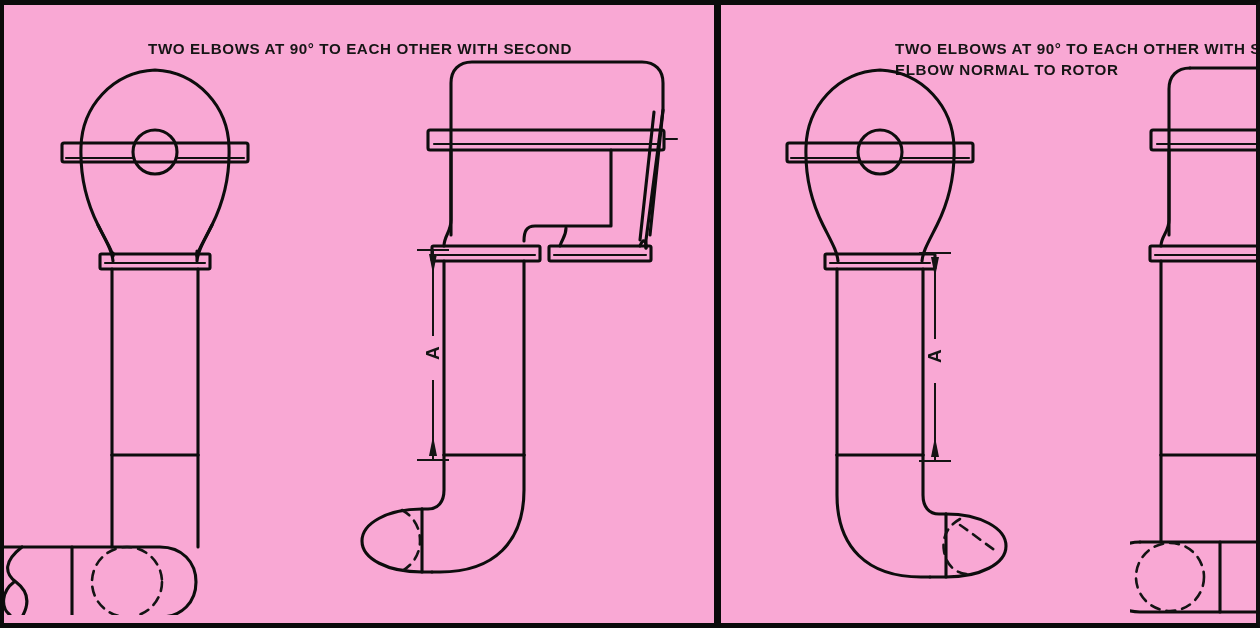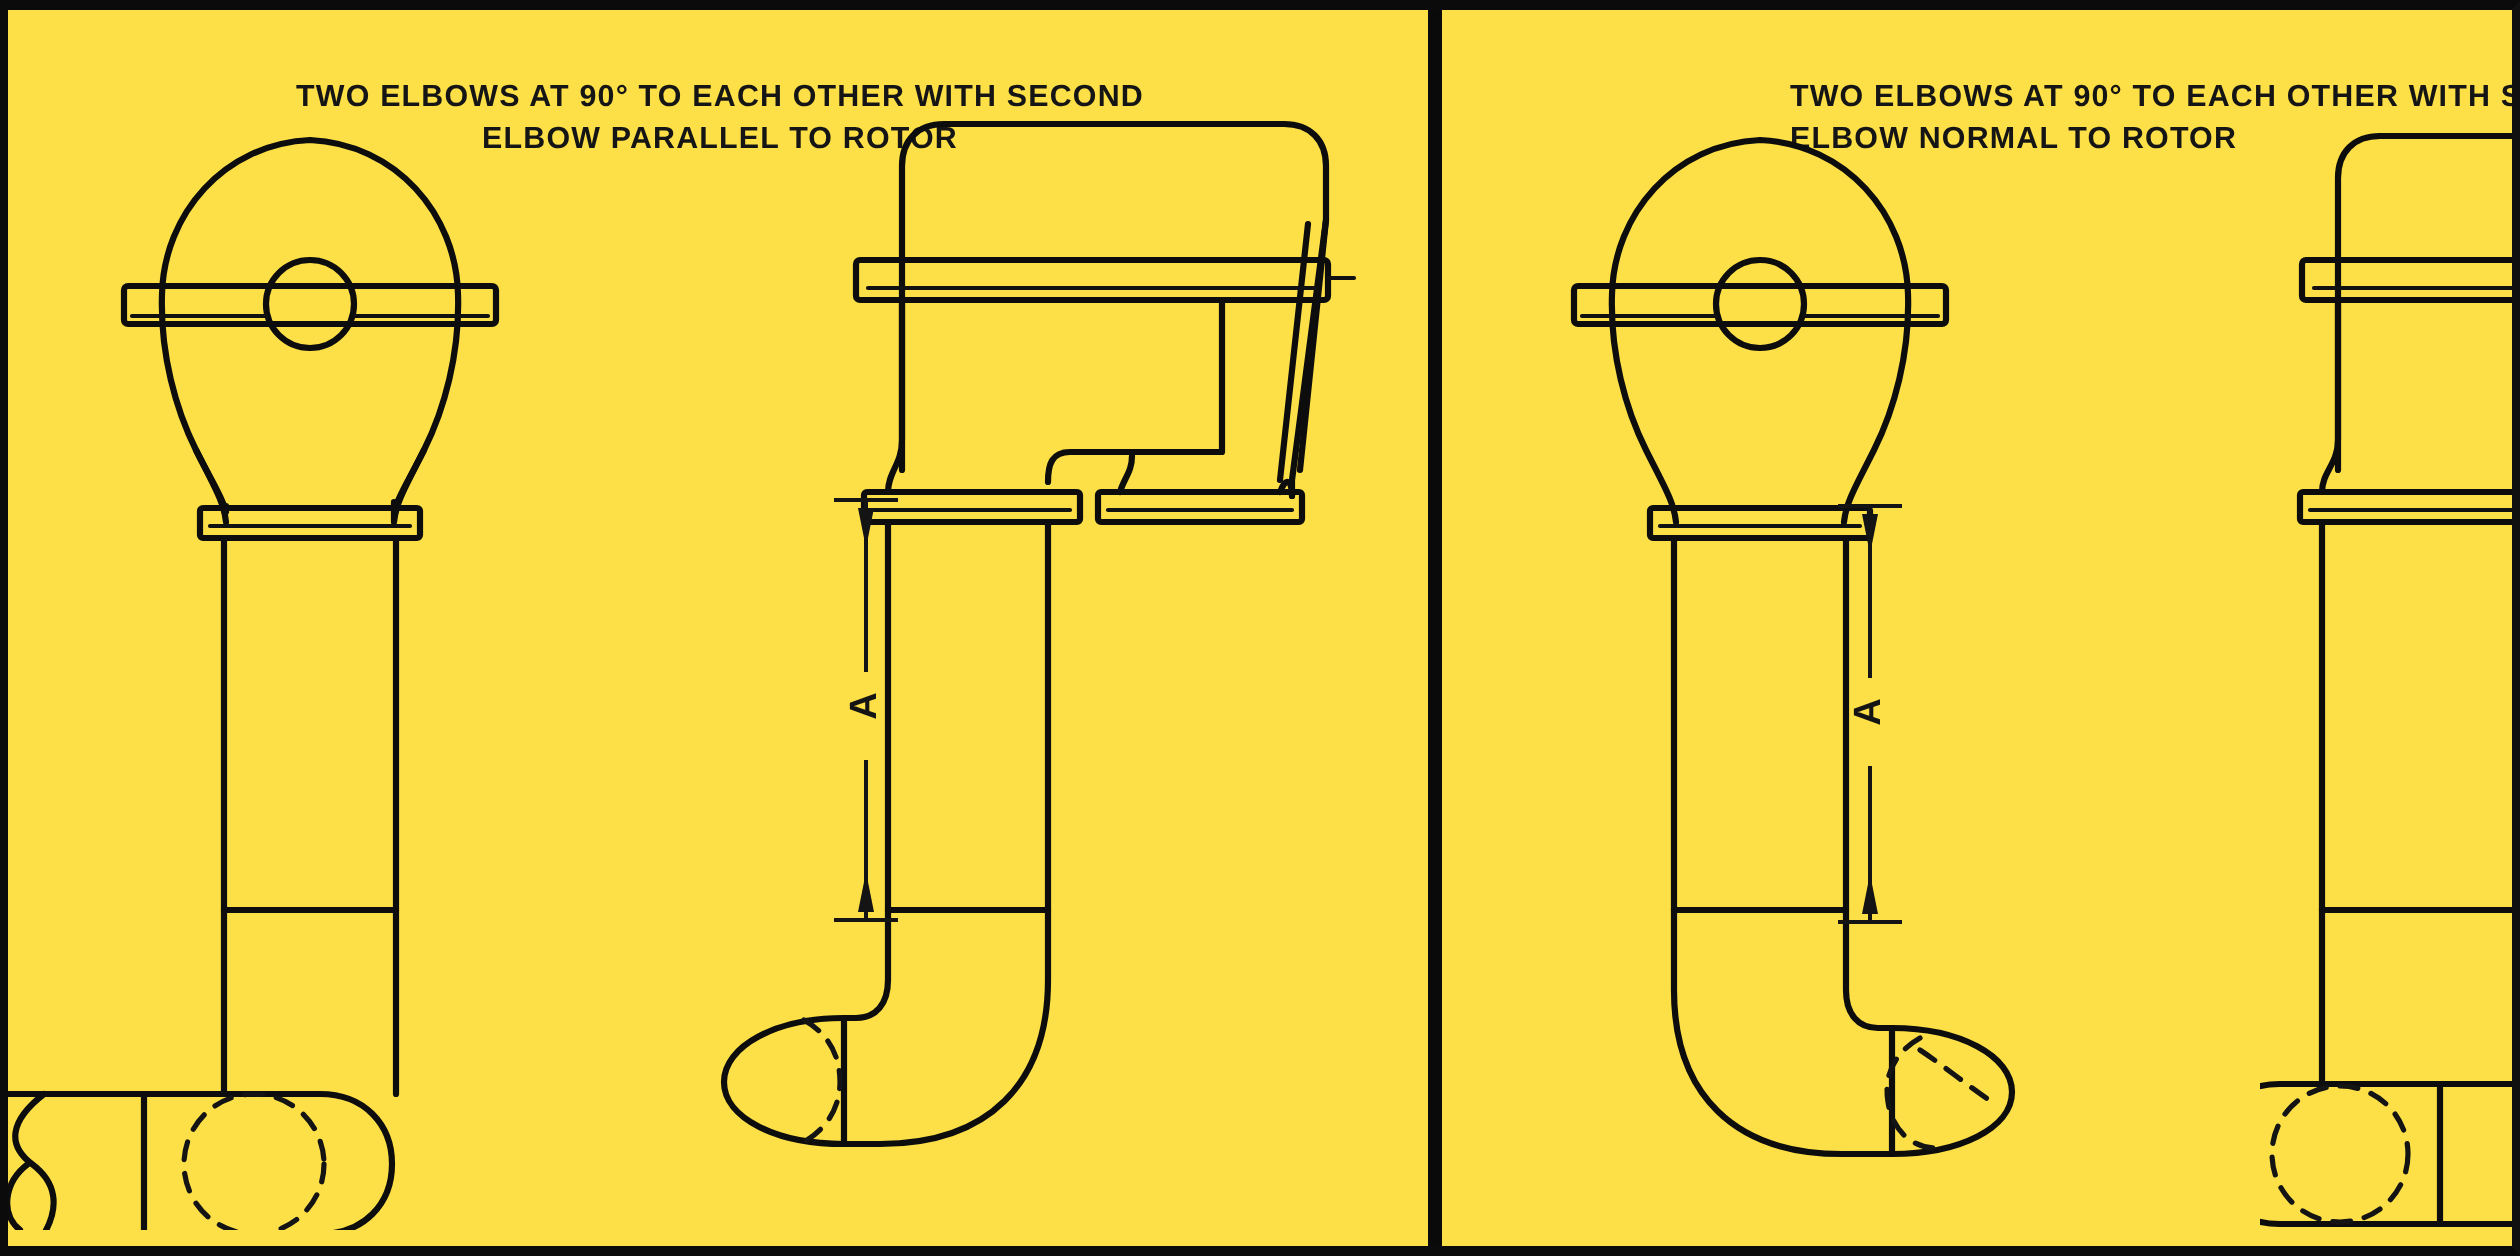--- a/index.html
+++ b/index.html
@@ -7,21 +7,21 @@
     padding: 0;
     background: #ffffff;
   }
   body {
     font-family: "Liberation Sans", sans-serif;
   }
   #sheet {
     position: relative;
     width: 1260px;
     height: 628px;
-    background: #fde047;
+    background: #f9a8d4;
     overflow: hidden;
   }
   
   .scan-border {
     position: absolute;
     left: 0; top: 0;
     width: 1260px; height: 628px;
     box-sizing: border-box;
     border-top: 5px solid #0b0b0b;
     border-bottom: 5px solid #0b0b0b;
@@ -88,21 +88,20 @@
     transform-origin: center center;
   }
 </style>
 </head>
 <body>
 
 <div id="sheet">
 
   <div class="title center" style="left:120px; top:38px; width:480px;">
     <div>TWO ELBOWS AT 90° TO EACH OTHER WITH SECOND</div>
-    <div>ELBOW PARALLEL TO ROTOR</div>
   </div>
 
   <div class="draw" style="left:0px; top:55px;">
     <svg width="270" height="560" viewBox="0 0 270 560">
 
       <path class="ln" d="
         M 155 15
         C 198 17 228 52 229 92
         C 230 122 222 150 212 170
         C 203 188 198 196 197 206

